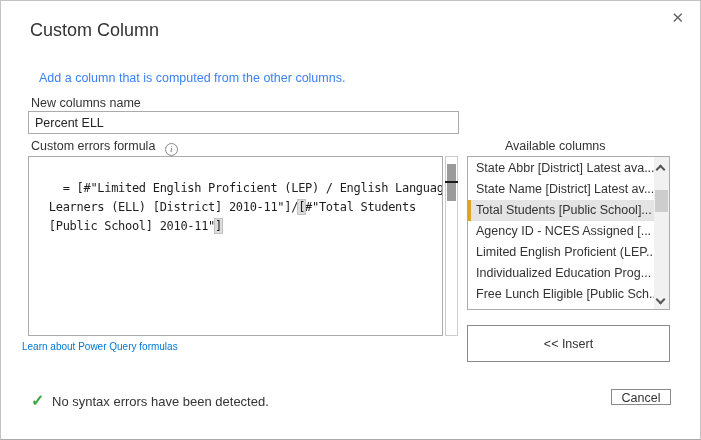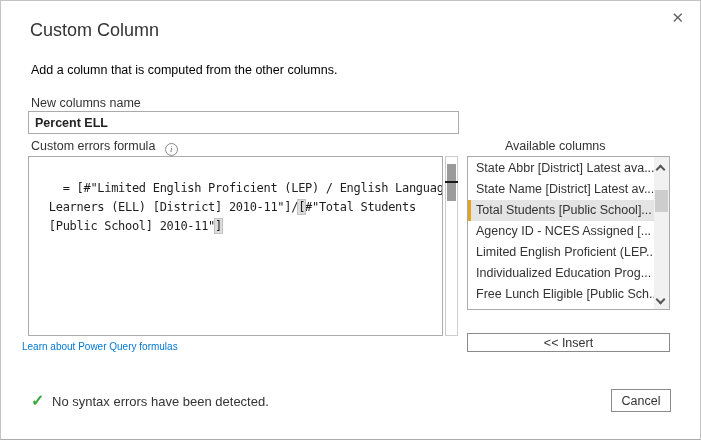--- a/index.html
+++ b/index.html
@@ -20,35 +20,34 @@
     position: absolute; top: 4px; right: 12px;
     background: none; border: none; cursor: pointer;
     font-size: 15px; color: #666; padding: 4px;
     font-family: "Liberation Sans", sans-serif;
   }
   .dialog-title {
     position: absolute; left: 29px; top: 19px; margin: 0;
     font-size: 18px; font-weight: 400; color: #333;
   }
   .dialog-subtitle {
-    position: absolute; left: 30px; top: 62px; margin: 0;
-    font-size: 12.5px; color: #000000;
+    position: absolute; left: 30px; top: 62px; margin: 8px;
+    font-size: 12.5px; color: #3b82f6;
   }
   .name-label {
     position: absolute; left: 30px; top: 95px;
     font-size: 12.5px; color: #333;
   }
   .name-input {
     position: absolute; left: 27px; top: 110px;
     width: 431px; height: 23px;
     border: 1px solid #ababab; background: #fff;
     font-family: "Liberation Sans", sans-serif;
     font-size: 12.5px; color: #222; padding: 0 6px;
     outline: none;
-    font-weight: bold;
   }
   .formula-label-row {
     position: absolute; left: 30px; top: 138px;
     font-size: 12.5px; color: #333;
   }
   .info-icon {
     display: inline-block; width: 13px; height: 13px;
     border: 1px solid #888; border-radius: 50%;
     font-size: 9px; line-height: 11px; text-align: center;
     color: #666; margin-left: 6px; vertical-align: -2px;
@@ -113,22 +112,22 @@
     border-top: 2px solid #555; border-right: 2px solid #555;
     cursor: pointer;
   }
   .chev.up { top: 9px; transform: rotate(-45deg); }
   .chev.down { bottom: 6px; transform: rotate(135deg); }
   .ls-thumb {
     position: absolute; left: 1px; width: 13px; top: 33px; height: 22px;
     background: #cdcdcd; cursor: pointer;
   }
   .insert-btn {
-    position: absolute; left: 466px; top: 332px;
-    width: 203px; height: 19px;
+    position: absolute; left: 466px; top: 324px;
+    width: 203px; height: 37px;
     background: #fff; border: 1px solid #8a8a8a;
     font-family: "Liberation Sans", sans-serif;
     font-size: 12.5px; color: #333; cursor: pointer;
   }
   .learn-link {
     position: absolute; left: 21px; top: 340px;
     font-size: 10px; color: var(--link, #0078D4);
     text-decoration: none; cursor: pointer;
   }
   .check-icon {
@@ -141,21 +140,21 @@
   }
   .ok-btn {
     position: absolute; left: 530px; top: 388px;
     width: 67px; height: 23px;
     background: var(--accent, #F2C811); border: 1px solid var(--accent, #F2C811);
     font-family: "Liberation Sans", sans-serif;
     font-size: 12.5px; color: #333; cursor: pointer;
   }
   .cancel-btn {
     position: absolute; left: 610px; top: 388px;
-    width: 60px; height: 23px;
+    width: 60px; height: 16px;
     background: #fff; border: 1px solid #8a8a8a;
     font-family: "Liberation Sans", sans-serif;
     font-size: 12.5px; color: #333; cursor: pointer;
   }
 </style>
 </head>
 <body>
 
 <div class="dialog">
 

